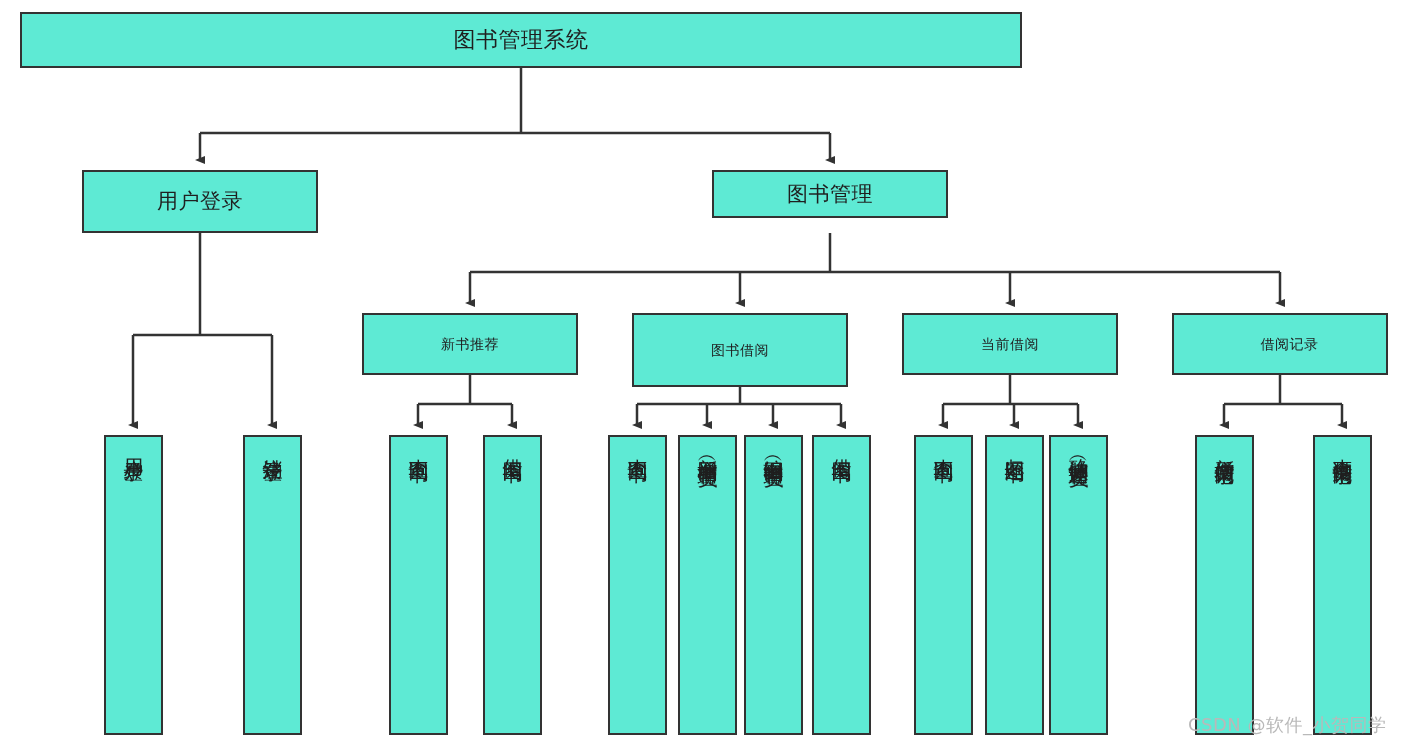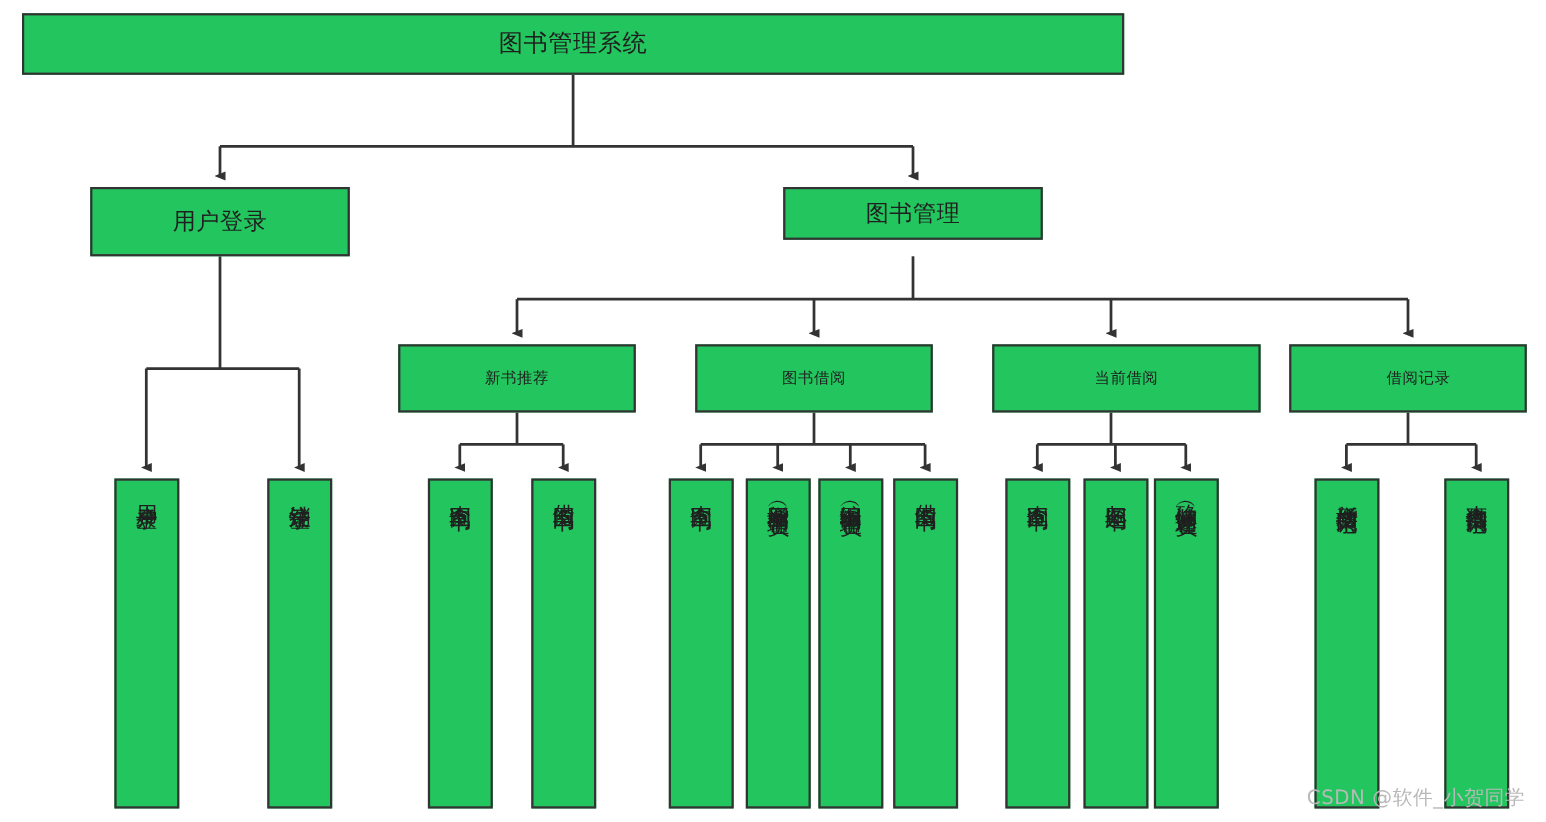--- a/index.html
+++ b/index.html
@@ -22,21 +22,21 @@
     position: absolute;
     left: 0;
     top: 0;
     width: 1405px;
     height: 747px;
     pointer-events: none;
   }
   .node {
     position: absolute;
     box-sizing: border-box;
-    background: #22c55e;
+    background: #5eead4;
     border: 2.5px solid #333333;
     display: flex;
     align-items: center;
     justify-content: center;
     z-index: 2;
   }
   .node-label {
     font-size: 21px;
     line-height: 1.15;
     letter-spacing: 0.5px;
@@ -135,24 +135,24 @@
   <div class="node level1" style="left:82px; top:170px; width:236px; height:63px;">
     <span class="node-label">用户登录</span>
   </div>
   <div class="node level1" style="left:712px; top:170px; width:236px; height:48px;">
     <span class="node-label">图书管理</span>
   </div>
 
   <div class="node level2" style="left:362px; top:313px; width:216px; height:62px;">
     <span class="node-label">新书推荐</span>
   </div>
-  <div class="node level2" style="left:632px; top:313px; width:216px; height:62px;">
+  <div class="node level2" style="left:632px; top:313px; width:216px; height:74px;">
     <span class="node-label">图书借阅</span>
   </div>
-  <div class="node level2" style="left:902px; top:313px; width:244px; height:62px;">
+  <div class="node level2" style="left:902px; top:313px; width:216px; height:62px;">
     <span class="node-label">当前借阅</span>
   </div>
   <div class="node level2" style="left:1172px; top:313px; width:216px; height:62px;padding-left:19px;">
     <span class="node-label">借阅记录</span>
   </div>
 
   <div class="node leaf" style="left:104px; top:435px; width:59px; height:300px;">
     <span class="node-label">用户登录</span>
   </div>
   <div class="node leaf" style="left:243px; top:435px; width:59px; height:300px;">

